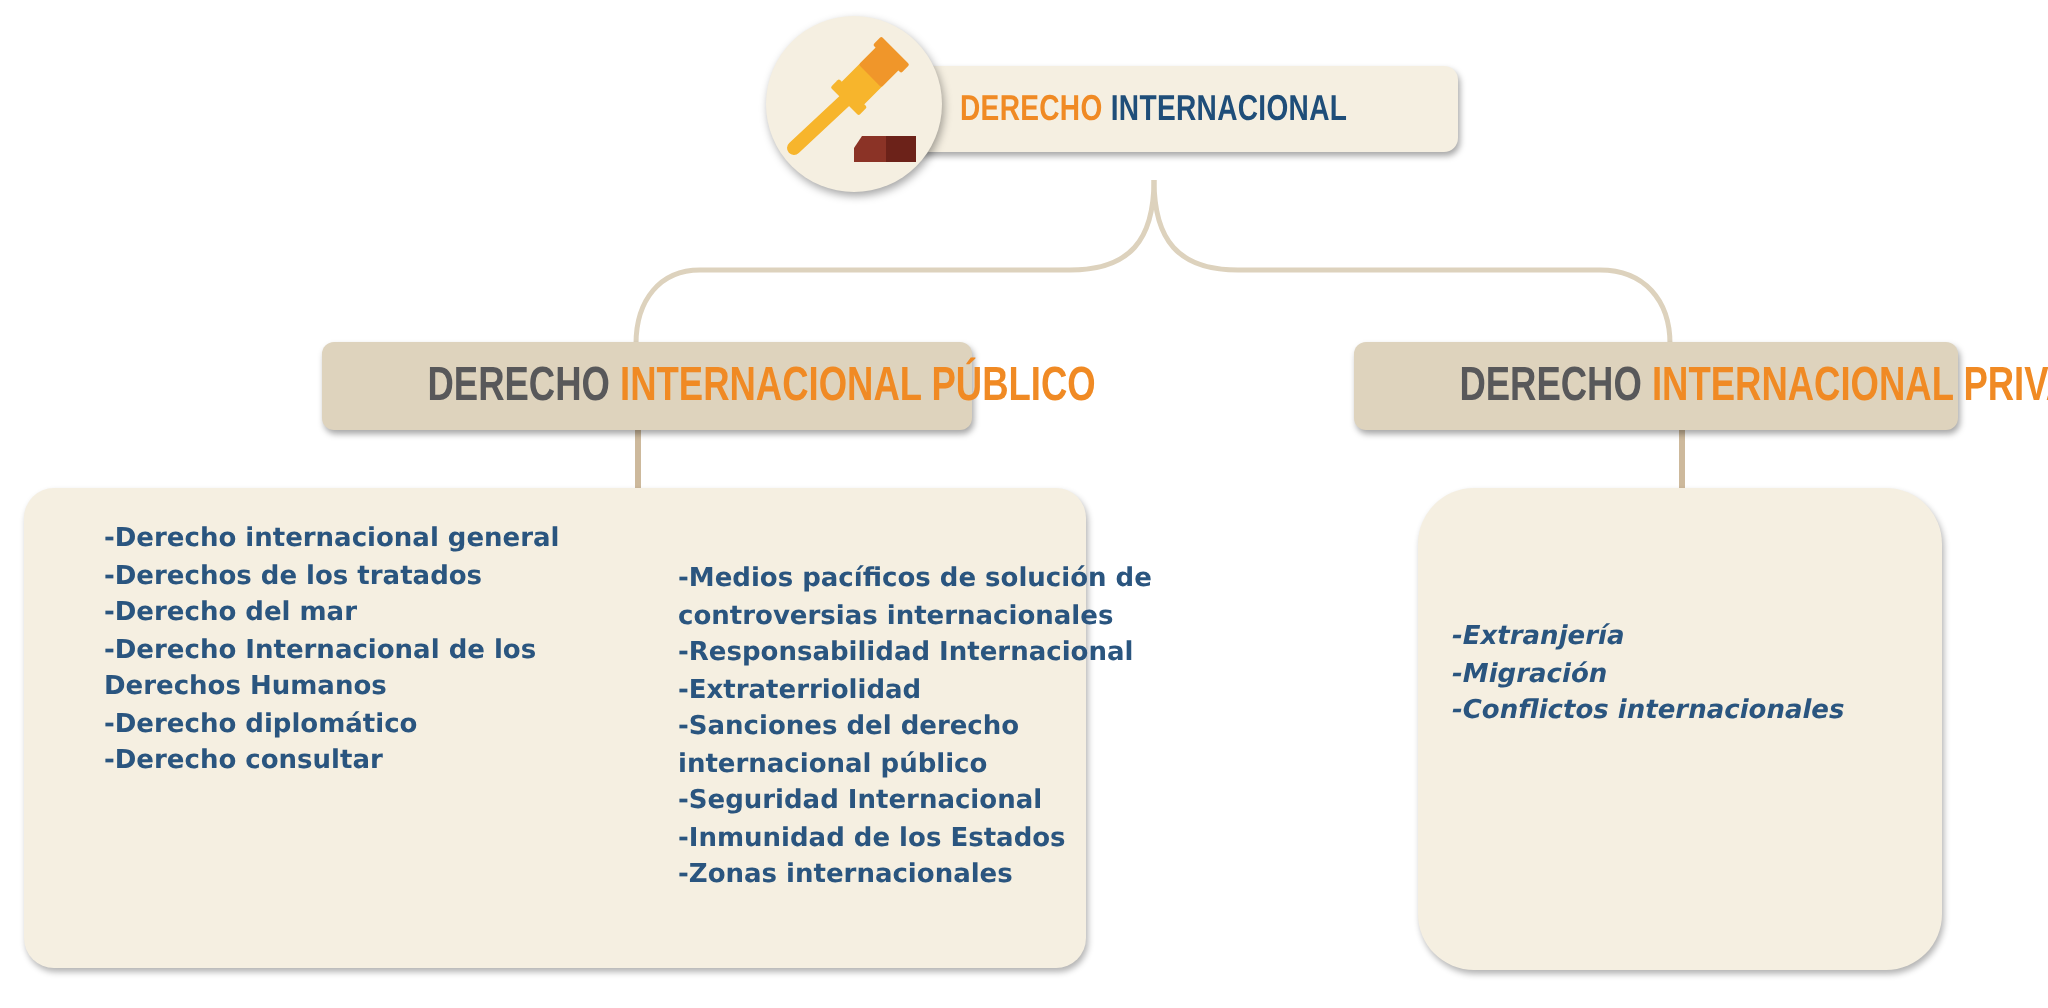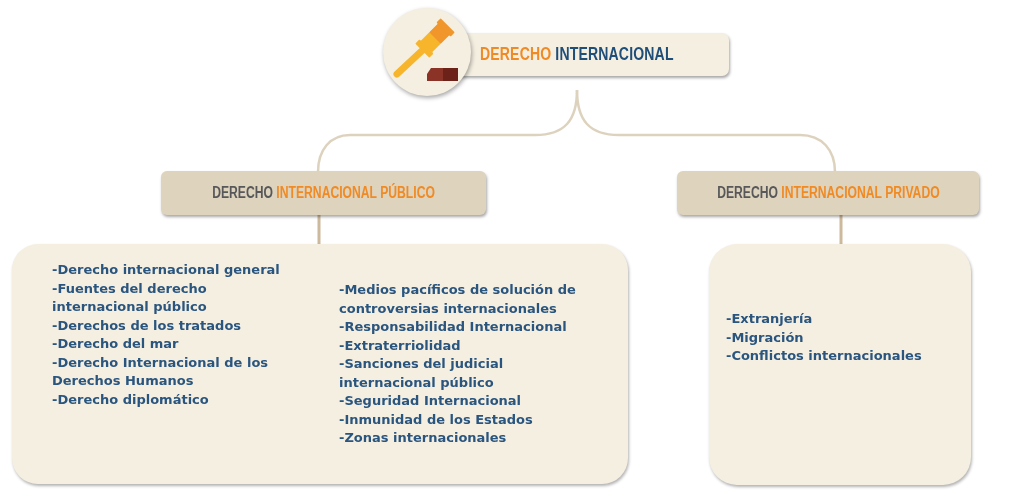--- a/index.html
+++ b/index.html
@@ -14,21 +14,21 @@
                 transform:scaleX(0.78); transform-origin:left center; letter-spacing:0.2px; white-space:nowrap; }
   .c-orange { color:#f08a24; }
   .c-blue { color:#1f4e79; }
   .c-gray { color:#58585a; }
   .logo-circle { position:absolute; left:383px; top:8px; width:88px; height:88px; border-radius:50%;
                  background:#f5efe1; box-shadow:1px 2px 4px rgba(0,0,0,0.35); }
   .logo-circle svg { position:absolute; left:0; top:0; }
   .cat-header { position:absolute; height:44px; background:#ded3bd; border-radius:6px;
                 box-shadow:1px 2px 3px rgba(0,0,0,0.35); }
   .cat-text { position:absolute; left:0; right:0; top:0; height:44px; line-height:44px; text-align:center;
-              font-family:"Liberation Sans", sans-serif; font-weight:bold; font-size:16px; white-space:nowrap; }
+              font-family:"Liberation Sans", sans-serif; font-weight:bold; font-size:24px; white-space:nowrap; }
   .cat-text .inner { display:inline-block; transform:scaleX(0.76); }
   .content-box { position:absolute; background:#f5efe1; box-shadow:1px 2px 3px rgba(0,0,0,0.3); }
   .list { position:absolute; list-style:none; margin:0; padding:0; color:#2a557f;
           font-family:"DejaVu Sans", sans-serif; font-weight:bold; font-size:13px; line-height:18.5px; }
   .list li { margin:0; padding:0; }
 </style>
 </head>
 <body>
 
 <svg class="connectors" viewBox="0 0 1024 504">
@@ -74,39 +74,39 @@
 
 <div class="cat-header" style="left:677px; top:171px; width:302px;">
   <div class="cat-text">
     <span class="inner">
       <span class="c-gray">DERECHO</span>
       <span class="c-orange">INTERNACIONAL PRIVADO</span>
     </span>
   </div>
 </div>
 
-<div class="content-box" style="left:12px; top:244px; width:616px; height:240px; border-radius:26px;">
+<div class="content-box" style="left:12px; top:244px; width:531px; height:240px; border-radius:15px;">
   <ul class="list" style="left:40px; top:17px; width:240px;">
     <li>-Derecho internacional general</li>
-    <li>-Fuentes del derecho internacional público</li>
     <li>-Derechos de los tratados</li>
     <li>-Derecho del mar</li>
     <li>-Derecho Internacional de los Derechos Humanos</li>
     <li>-Derecho diplomático</li>
+    <li>-Derecho consultar</li>
   </ul>
   <ul class="list" style="left:327px; top:37px; width:250px;">
     <li>-Medios pacíficos de solución de controversias internacionales</li>
     <li>-Responsabilidad Internacional</li>
     <li>-Extraterriolidad</li>
-    <li>-Sanciones del judicial internacional público</li>
+    <li>-Sanciones del derecho internacional público</li>
     <li>-Seguridad Internacional</li>
     <li>-Inmunidad de los Estados</li>
     <li>-Zonas internacionales</li>
   </ul>
 </div>
 
-<div class="content-box" style="left:709px; top:244px; width:262px; height:241px; border-radius:28px;">
+<div class="content-box" style="left:709px; top:244px; width:262px; height:241px; border-radius:28px;font-style:italic;">
   <ul class="list" style="left:17px; top:66px; width:230px;">
     <li>-Extranjería</li>
     <li>-Migración</li>
     <li>-Conflictos internacionales</li>
   </ul>
 </div>
 
 </body></html>

